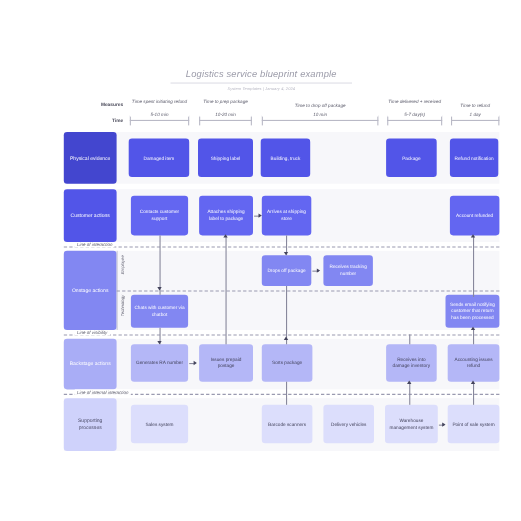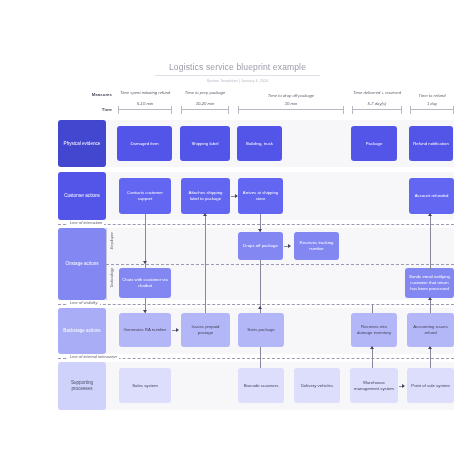--- a/index.html
+++ b/index.html
@@ -22,20 +22,21 @@
     background: #ffffff;
   }
 
   
   .title-block {
     position: absolute;
     left: 155px;
     top: 62px;
     width: 165px;
     text-align: center;
+    font-style: italic;
   }
   .doc-title {
     font-size: 8.5px;
     color: #9a9aa8;
     letter-spacing: 0.15px;
     padding-bottom: 3px;
     border-bottom: 1px solid #dedee6;
     white-space: nowrap;
   }
   .doc-subtitle {

